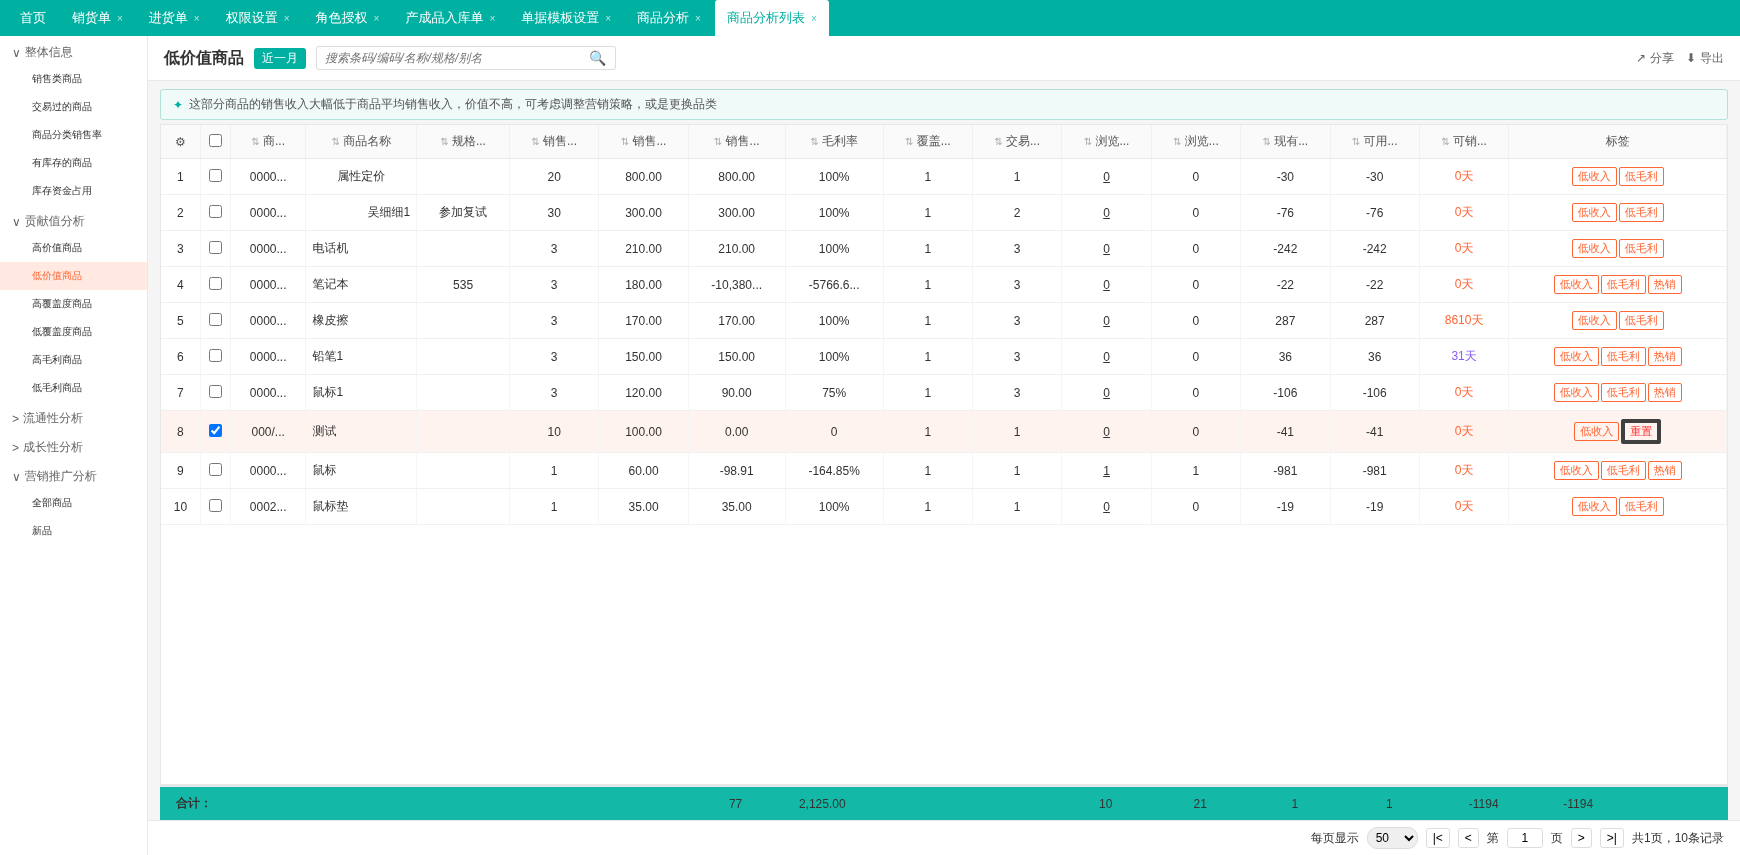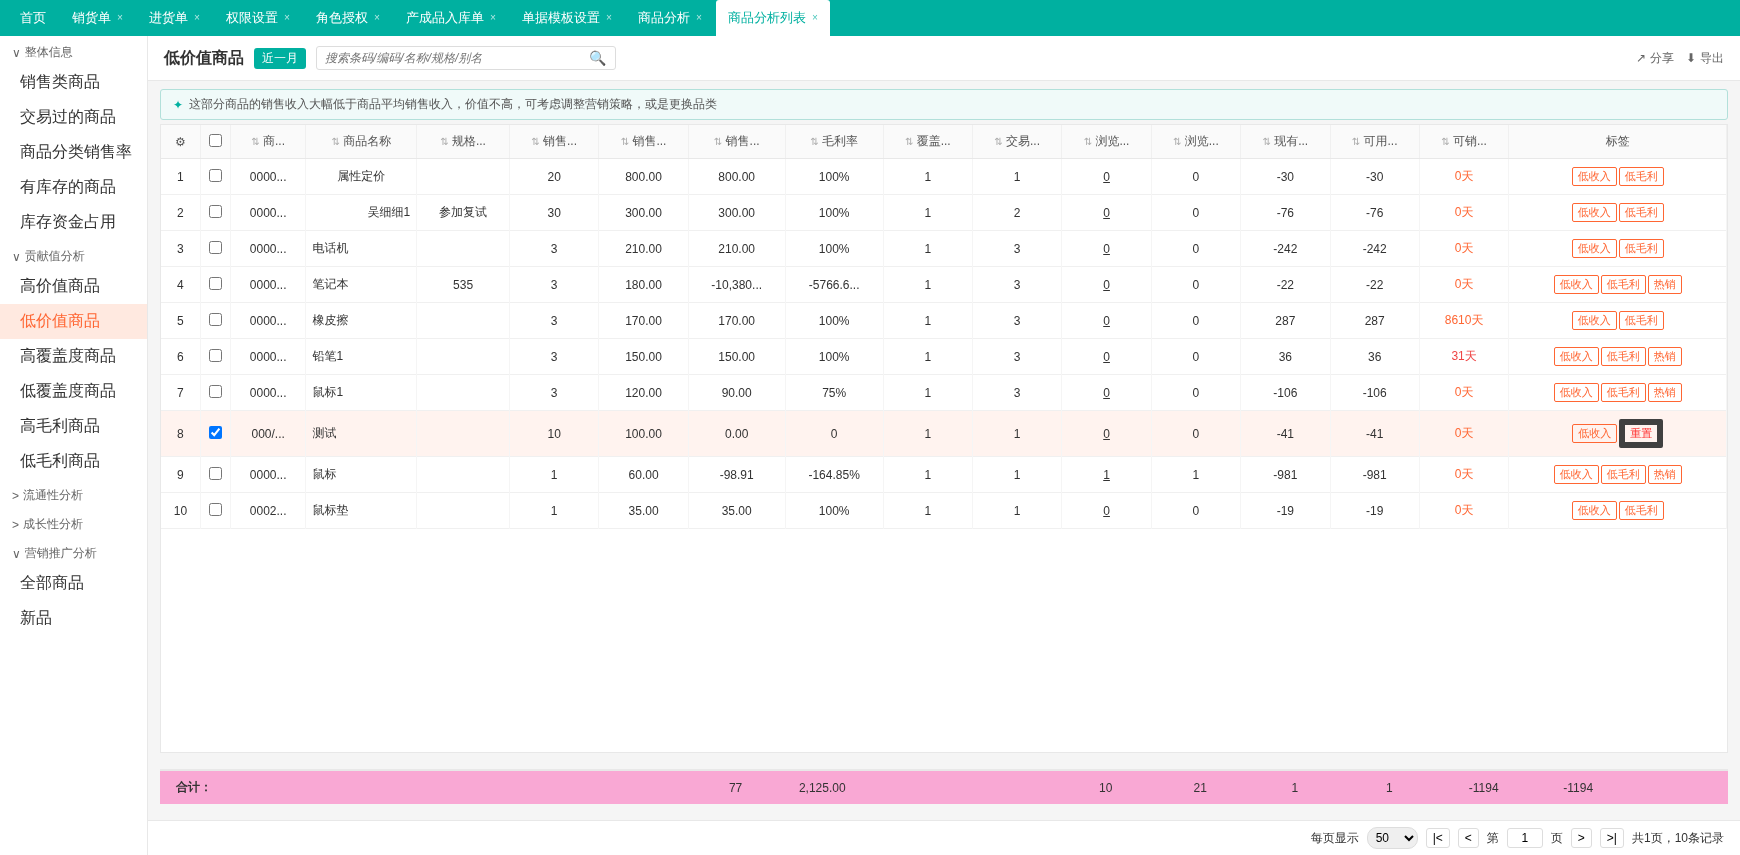--- a/index.html
+++ b/index.html
@@ -18,21 +18,20 @@
       color: #fff;
       padding: 4px 12px;
       cursor: pointer;
       border-radius: 3px 3px 0 0;
       font-size: 13px;
       white-space: nowrap;
       display: flex;
       align-items: center;
       gap: 4px;
       height: 36px;
-      font-family: Liberation Mono, monospace;
     }
     .nav-item.active { background: #fff; color: #00b0a0; }
     .nav-item .close-x { font-size: 10px; opacity: 0.7; margin-left: 2px; }
     
     
     .main-layout {
       display: flex;
       height: calc(100vh - 36px);
     }
     
@@ -46,24 +45,24 @@
     }
     .sidebar-group-title {
       padding: 8px 12px 4px;
       color: #666;
       font-size: 12px;
       display: flex;
       align-items: center;
       gap: 4px;
     }
     .sidebar-item {
-      padding: 7px 12px 7px 20px;
+      padding: 7px 12px 7px 32px;
       cursor: pointer;
       color: #333;
-      font-size: 16px;
+      font-size: 10px;
     }
     .sidebar-item.active { background: #ffe9e0; color: #ff6633; }
     
     
     .content-area {
       flex: 1;
       display: flex;
       flex-direction: column;
       overflow: hidden;
       background: #f5f5f5;
@@ -179,35 +178,35 @@
     }
     
     .tag {
       display: inline-block;
       padding: 1px 5px;
       border-radius: 2px;
       font-size: 11px;
       margin: 1px;
     }
     .tag-orange { color: #ff6633; border: 1px solid #ff6633; }
-    .tag-red { color: #ff3333; border: 6px solid #404040; }
+    .tag-red { color: #ff3333; border: 4px solid #404040; }
     
     .link-underline { text-decoration: underline; cursor: pointer; color: #333; }
     
     .checkbox-cell { width: 30px; }
     input[type="checkbox"] { cursor: pointer; }
     
     
     .table-footer {
-      background: #f9a8d4;
+      background: #14b8a6;
       border-top: 2px solid #e8e8e8;
       padding: 8px 16px;
       display: flex;
       align-items: center;
-      margin: 16px 12px;
+      margin: 0 12px;
     }
     .footer-label { font-weight: bold; color: #333; min-width: 40px; }
     .footer-values {
       display: flex;
       gap: 16px;
       flex: 1;
     }
     .footer-val {
       text-align: center;
       flex: 1;
@@ -485,21 +484,21 @@
     <td>3</td>
     <td>150.00</td>
     <td>150.00</td>
     <td>100%</td>
     <td>1</td>
     <td>3</td>
     <td><span class="link-underline">0</span></td>
     <td>0</td>
     <td>36</td>
     <td>36</td>
-    <td style="color:#ef4444">31天</td>
+    <td style="color:#8b5cf6">31天</td>
     <td><span class="tag tag-orange">低收入</span><span class="tag tag-orange">低毛利</span><span class="tag tag-orange">热销</span></td>
   </tr>
             <tr>
     <td>7</td>
     <td class="checkbox-cell"><input type="checkbox" style=""></td>
     <td>0000...</td>
     <td style="text-align:left">鼠标1</td>
     <td></td>
     <td>3</td>
     <td>120.00</td>

